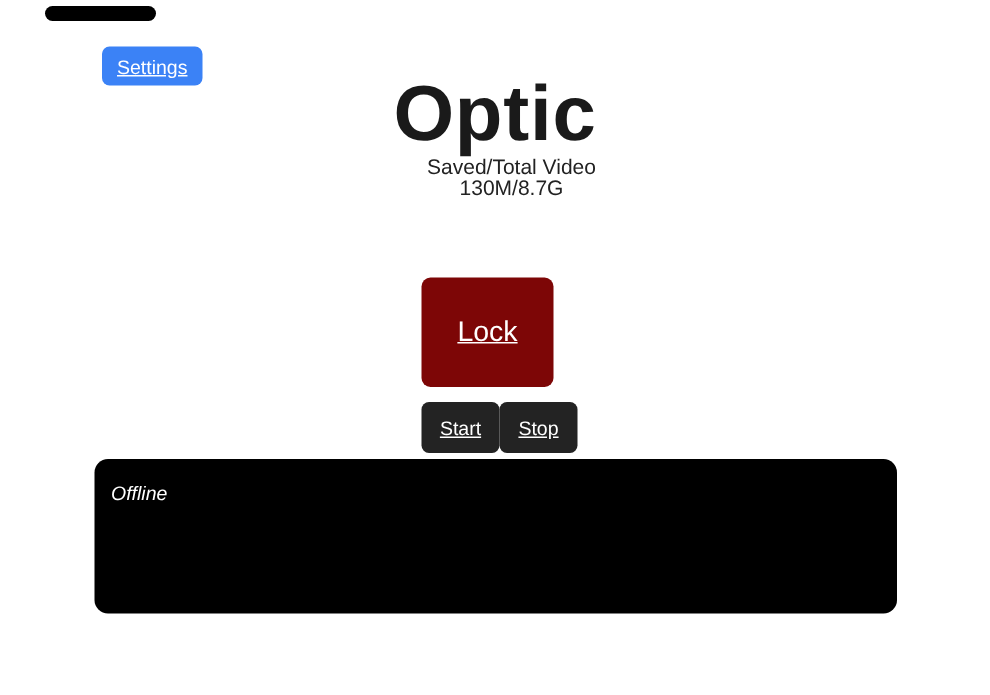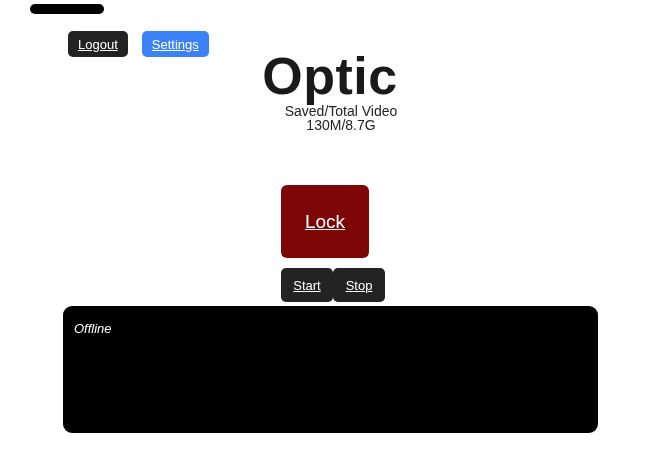--- a/index.html
+++ b/index.html
@@ -98,42 +98,41 @@
   }
   .startstop-row .btn-dark {
     width: 52px;
     padding: 17px;
   }
   .video-panel {
     position: absolute;
     left: 63px;
     top: 306px;
     width: 535px;
-    height: 127px;
+    height: 103px;
     background: #000000;
     border-radius: 9px;
   }
   .video-status {
     position: absolute;
     left: 11px;
     top: 15px;
     color: #ffffff;
     font-size: 13px;
     font-style: italic;
   }
 </style>
 </head>
 <body>
 
 <div class="page">
 
   <div class="top-left-bar" style="background-color: rgb(0, 0, 0);"></div>
 
   <div class="nav-row">
-    <button class="btn-dark" style="background-color: rgb(35, 35, 35);">Logout</button>
     <button class="btn-dark" style="background-color: #3b82f6; text-align: center;">Settings</button>
   </div>
 
   <div class="center-col app-title">Optic</div>
 
   <div class="center-col stat-block stat-video">
     <div>Saved/Total Video</div>
     <div>130M/8.7G</div>
   </div>
 

